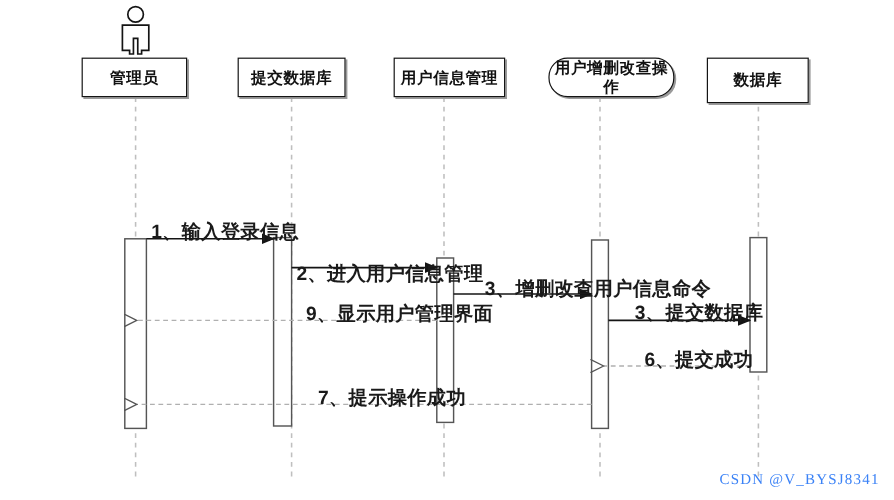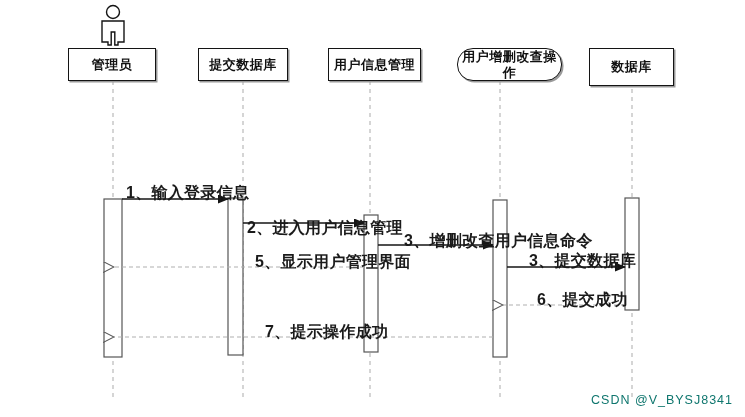--- a/index.html
+++ b/index.html
@@ -51,23 +51,23 @@
     color: #1a1a1a;
     white-space: nowrap;
     letter-spacing: 0.3px;
     background: transparent;
   }
   .watermark {
     position: absolute;
     right: 12px;
     bottom: 10px;
     font-size: 12.5px;
-    color: #0f766e;
+    color: #3b82f6;
     letter-spacing: 1px;
-    font-family: Liberation Sans, sans-serif;
+    font-family: Liberation Serif, serif;
   }
 </style>
 </head>
 <body>
 
 <div id="canvas">
 
   <svg id="diagram-svg" viewBox="0 0 745 417" xmlns="http://www.w3.org/2000/svg">
     <defs>
       <marker id="arrow-solid-right" markerWidth="11" markerHeight="9" refX="10" refY="4.5" orient="auto" markerUnits="userSpaceOnUse">
@@ -123,19 +123,19 @@
       </div>
       <div class="lifeline-box" style="left: 589px; top: 48px; width: 85px; height: 38px;">
         <span>数据库</span>
       </div>
     </div>
   <div id="labels-layer">
       <div class="msg-label" style="left: 126px; top: 183px;">1、输入登录信息</div>
       <div class="msg-label" style="left: 247px; top: 218px;">2、进入用户信息管理</div>
       <div class="msg-label" style="left: 371px; top: 231px; margin-left: 33px;">3、增删改查用户信息命令</div>
       <div class="msg-label" style="left: 529px; top: 251px;">3、提交数据库</div>
-      <div class="msg-label" style="left: 255px; top: 252px;">5、显示用户管理界面</div>
+      <div class="msg-label" style="left: 255px; top: 252px;">9、显示用户管理界面</div>
       <div class="msg-label" style="left: 537px; top: 290px;">6、提交成功</div>
       <div class="msg-label" style="left: 265px; top: 322px; text-align: center;">7、提示操作成功</div>
     </div>
 
   <div class="watermark">CSDN @V_BYSJ8341</div>
 </div>
 
 </body></html>

